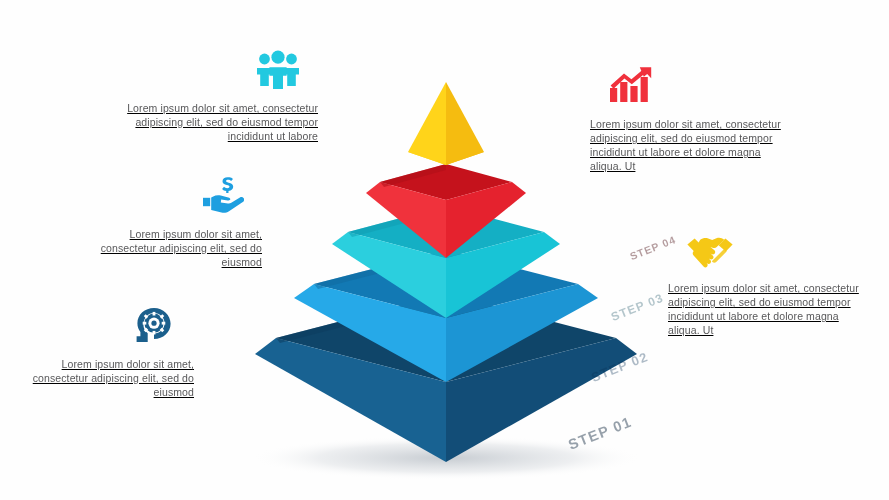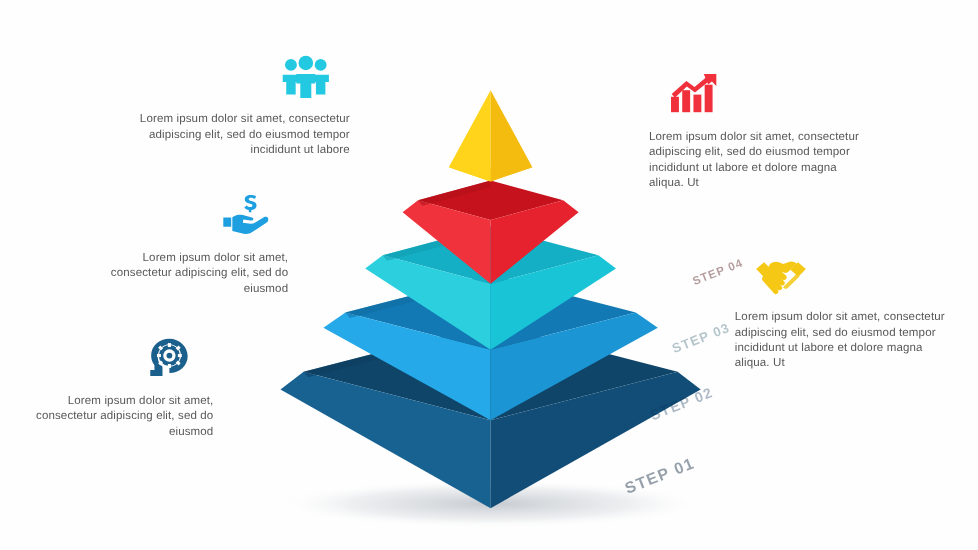--- a/index.html
+++ b/index.html
@@ -19,20 +19,21 @@
     position: absolute;
     left: 0; top: 0;
     width: 889px;
     height: 500px;
   }
 
   
   .callout {
     position: absolute;
     width: 200px;
+    text-decoration: underline;
   }
   .callout .icon-wrap {
     display: block;
     height: 44px;
     margin-bottom: 7px;
   }
   .callout .icon-wrap svg { display: block; }
   .callout p {
     margin: 0;
     font-size: 10.5px;

